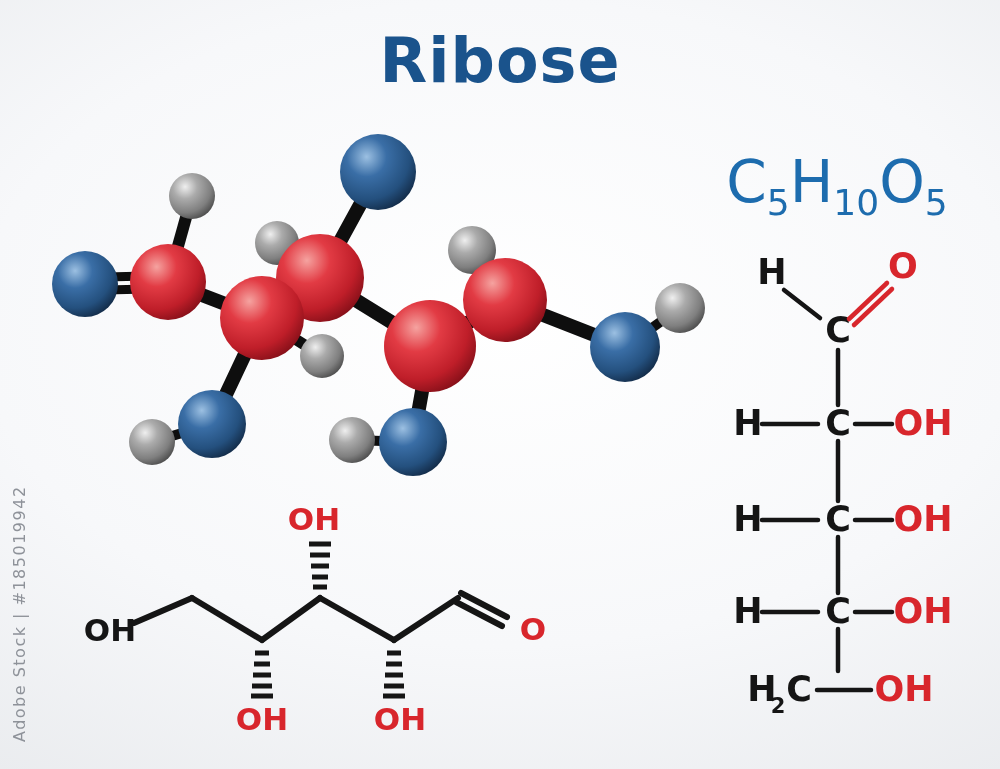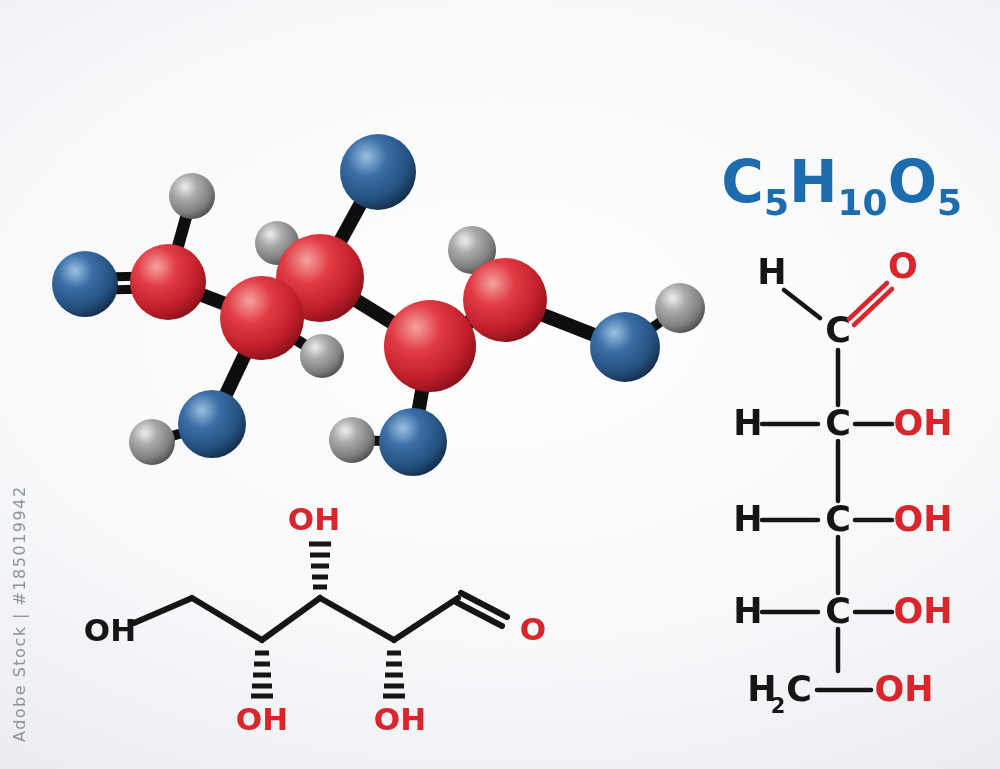--- a/index.html
+++ b/index.html
@@ -10,41 +10,42 @@
   }
   .title {
     position:absolute; top:24px; left:0; width:1000px; text-align:center;
     font-size:62px; font-weight:700; color:#1a538c; letter-spacing:1px;
   }
   .watermark {
     position:absolute; left:10px; top:742px; transform:rotate(-90deg); transform-origin:0 0;
     font-size:16px; letter-spacing:1.5px; color:#8e9299; white-space:nowrap;
   }
   .formula {
-    position:absolute; left:712px; top:148px; width:250px; text-align:right;
-    color:#1d6cae; font-size:58px; font-weight:700;
+    position:absolute; left:712px; top:148px; width:250px; text-align:center;
+    color:#1d6cae; font-size:58px; font-weight:400;
   }
   .formula .sub { font-size:36px; position:relative; top:13px; }
   svg.abs { position:absolute; }
   .skeletal text, .fischer text { font-weight:600; font-family:"DejaVu Sans",sans-serif; }
   .skeletal text { font-size:31px; }
   .fischer text { font-size:35px; }
   .fischer text.subscript { font-size:21px; }
   .red { fill:#d8262c; }
   .blk { fill:#151515; }
   .bond { stroke:#151515; stroke-width:4.5; stroke-linecap:round; fill:none; }
   .bond-red { stroke:#d8262c; stroke-width:4.5; stroke-linecap:round; fill:none; }
   .chain { stroke:#151515; stroke-width:6; stroke-linecap:round; fill:none; }
   .hash { stroke:#151515; stroke-width:5; stroke-linecap:butt; }
 </style>
 </head>
 <body>
 
 <div class="page">
 
+  <div class="title">Ribose</div>
 
   <div class="watermark">Adobe Stock | #185019942</div>
 
   <svg class="abs" width="700" height="390" viewBox="0 0 700 390" style="left:30px; top:110px;">
     <defs>
       <radialGradient id="grad-C" cx="35%" cy="30%" r="75%">
         <stop offset="0%" stop-color="#f5a3a0"></stop>
         <stop offset="35%" stop-color="#e23b44"></stop>
         <stop offset="75%" stop-color="#bf1e29"></stop>
         <stop offset="100%" stop-color="#871019"></stop>

